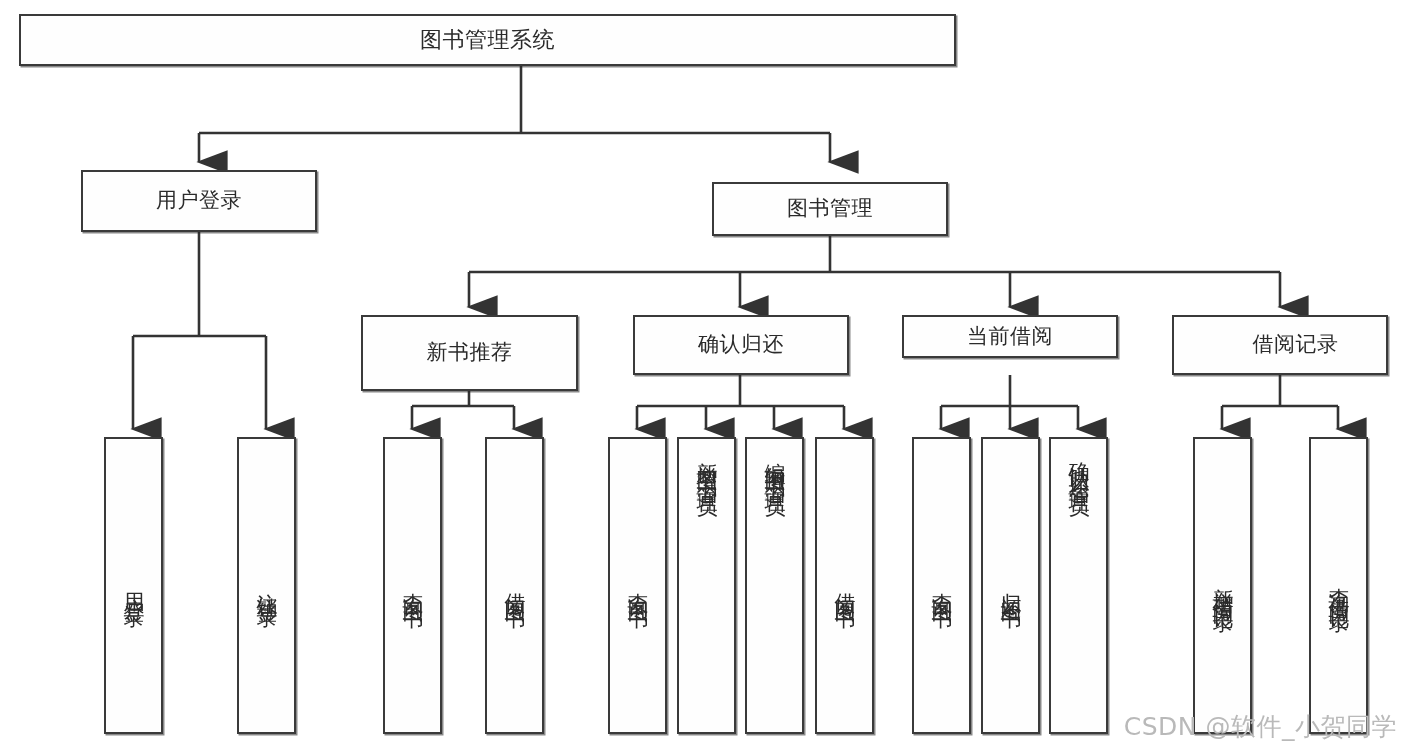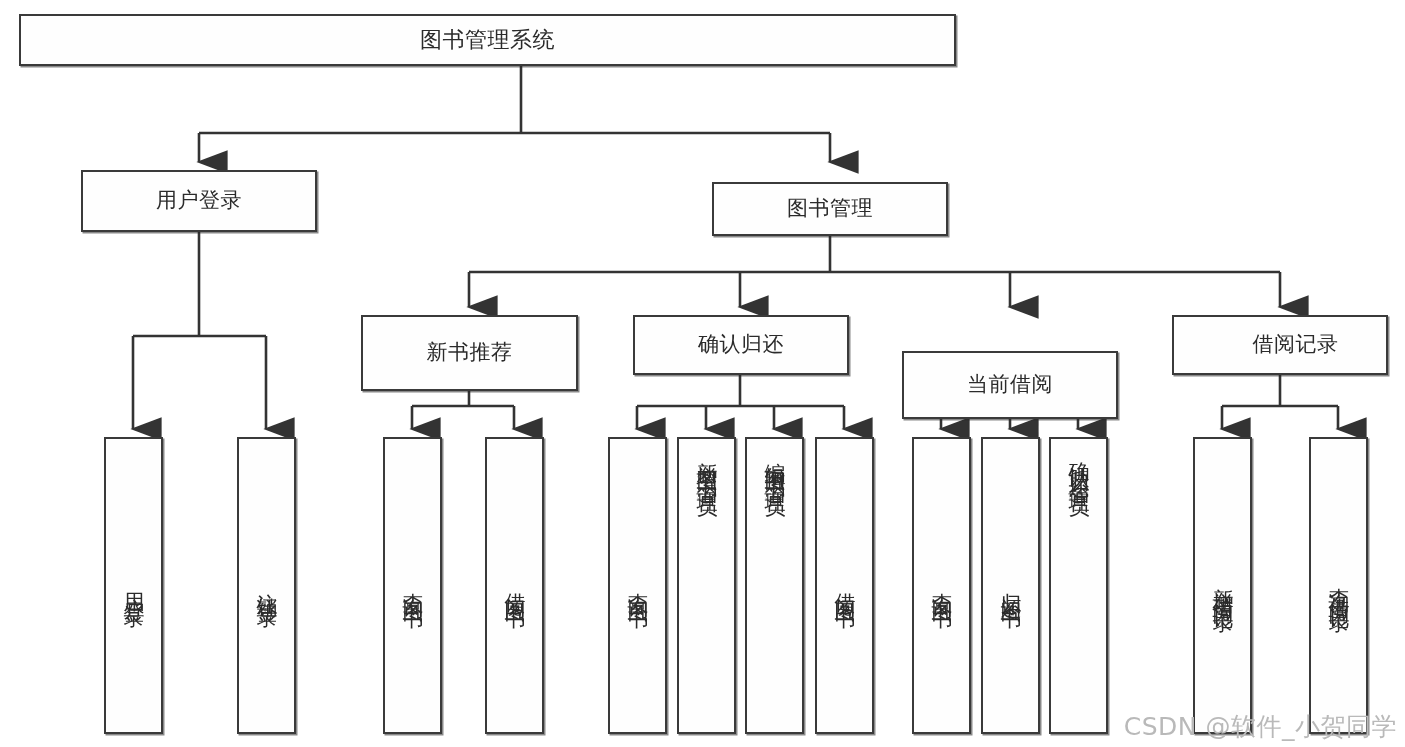--- a/index.html
+++ b/index.html
@@ -153,21 +153,21 @@
   <div class="node horiz" style="left:712px; top:182px; width:236px; height:54px;">
     <span class="node-label">图书管理</span>
   </div>
 
   <div class="node horiz" style="left:361px; top:315px; width:217px; height:76px;">
     <span class="node-label">新书推荐</span>
   </div>
   <div class="node horiz" style="left:633px; top:315px; width:216px; height:60px;">
     <span class="node-label">确认归还</span>
   </div>
-  <div class="node horiz" style="left:902px; top:315px; width:216px; height:68px;margin-top:36px;">
+  <div class="node horiz" style="left:902px; top:315px; width:216px; height:43px;">
     <span class="node-label">当前借阅</span>
   </div>
   <div class="node horiz" style="left:1172px; top:315px; width:216px; height:60px;padding-left:31px;">
     <span class="node-label">借阅记录</span>
   </div>
 
   <div class="node vert center-text" style="left:104px; top:437px; width:59px; height:297px;">
     <span class="node-label">用户登录</span>
   </div>
   <div class="node vert center-text" style="left:237px; top:437px; width:59px; height:297px;">

